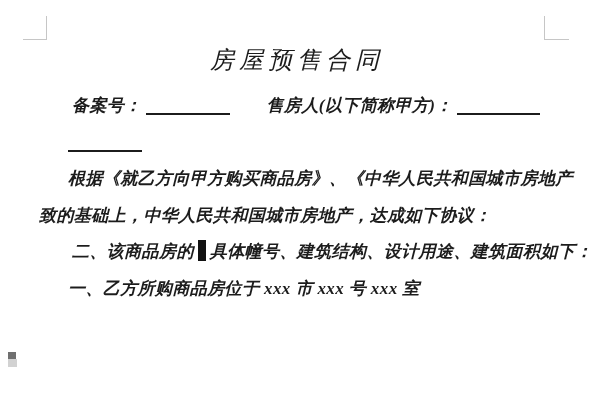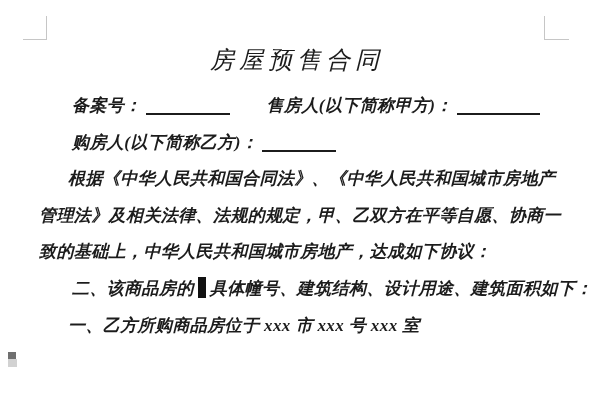--- a/index.html
+++ b/index.html
@@ -63,26 +63,25 @@
 
   <div class="doc-title">房屋预售合同</div>
 
   <div class="doc-body">
 
     <div class="line indent">
       <span>备案号：</span><span class="blank b84"></span><span class="gap">售房人(以下简称甲方)：</span><span class="blank b83"></span>
     </div>
 
     <div class="line indent">
-      <span>购房人(以下简称乙方)：</span><span class="blank b74"></span>
+      <span class="blank b74"></span>
     </div>
 
 
-    <div class="line indent">根据《中华人民共和国合同法》、《中华人民共和国城市房地产</div>
-    <div class="line">管理法》及相关法律、法规的规定，甲、乙双方在平等自愿、协商一</div>
+    <div class="line indent">根据《就乙方向甲方购买商品房》、《中华人民共和国城市房地产</div>
     <div class="line">致的基础上，中华人民共和国城市房地产，达成如下协议：</div>
 
     <div class="line indent">
       <span>二、该商品房的</span><span class="caret"></span><span>具体幢号、建筑结构、设计用途、建筑面积如下：</span>
     </div>
 
     <div class="line indent">一、乙方所购商品房位于 xxx 市 xxx 号 xxx 室</div>
 
   </div>
 </div>

